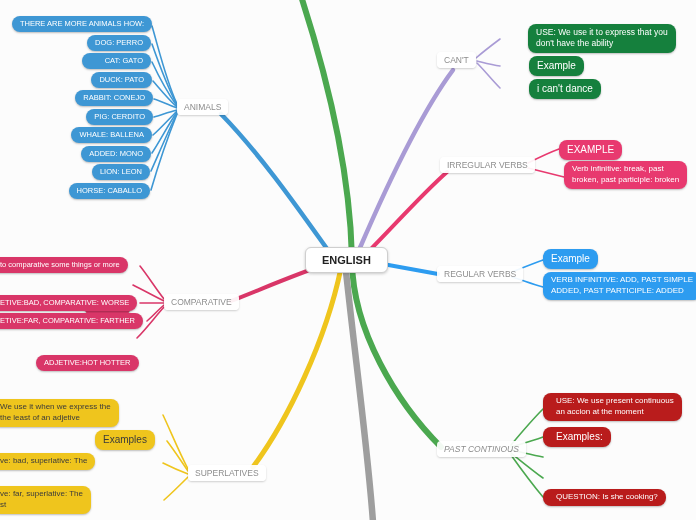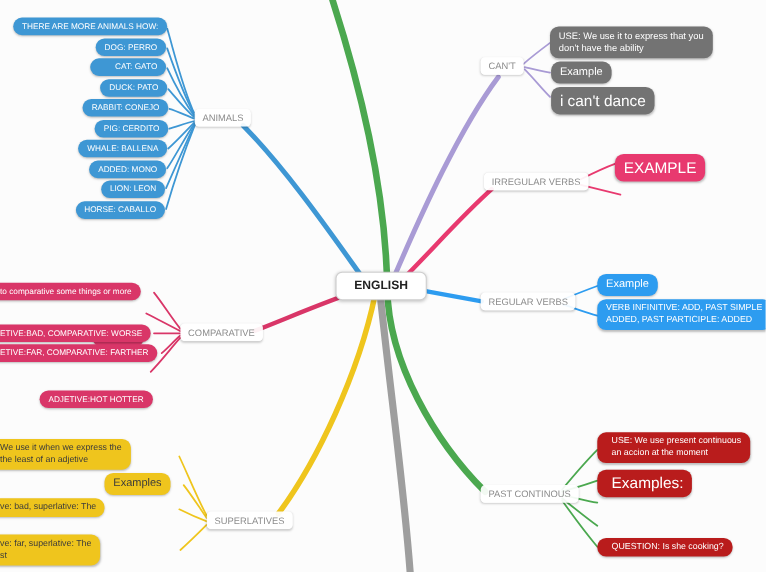--- a/index.html
+++ b/index.html
@@ -8,23 +8,23 @@
     background:#FCFCFC;
     font-family:"Liberation Sans", sans-serif;
   }
   #canvas{position:absolute;inset:0;width:696px;height:520px;}
   svg.links{position:absolute;left:0;top:0;width:696px;height:520px;}
   .node{
     position:absolute;border-radius:8px;padding:3px 8px;color:#fff;
     font-size:7.5px;line-height:1.35;white-space:pre;
     box-shadow:0 1px 2px rgba(0,0,0,0.25);
   }
-  .f8{font-size:8px;} .f85{font-size:8.5px;} .f9{font-size:14px;} .f10{font-size:10px;}
+  .f8{font-size:8px;} .f85{font-size:8.5px;} .f9{font-size:10px;} .f10{font-size:10px;}
   .blue{background:#3E97D4;}
-  .purple{background:#737373;}
+  .purple{background:#15803d;margin-left:28px;}
   .pink{background:#E8396F;}
   .lblue{background:#2D9CF0;}
   .crimson{background:#D93668;}
   .yellow{background:#EFC51D;color:#3B3B3B;}
   .green{background:#b91c1c;padding-left:13px;}
   .branch-label{
     position:absolute;background:rgba(255,255,255,0.93);color:#8D8D8D;
     font-size:8.5px;padding:3px 7px;border-radius:4px;white-space:pre;
     box-shadow:0 1px 2px rgba(0,0,0,0.18);
   }
@@ -117,20 +117,22 @@
   <div class="node blue" style="right:546px;top:183px;">HORSE: CABALLO</div>
 
   <div class="branch-label" style="left:437px;top:52px;">CAN'T</div>
   <div class="node purple f85" style="left:500px;top:24px;">USE: We use it to express that you
 don't have the ability</div>
   <div class="node purple f10" style="left:501px;top:56px;">Example</div>
   <div class="node purple f9" style="left:501px;top:79px;">i can't dance</div>
 
   <div class="branch-label" style="left:440px;top:157px;">IRREGULAR VERBS</div>
   <div class="node pink f9" style="left:559px;top:140px;">EXAMPLE</div>
+  <div class="node pink f8" style="left:564px;top:161px;">Verb infinitive: break, past
+broken, past participle: broken</div>
 
   <div class="branch-label" style="left:437px;top:266px;">REGULAR VERBS</div>
   <div class="node lblue f10" style="left:543px;top:249px;">Example</div>
   <div class="node lblue f8" style="left:543px;top:272px;">VERB INFINITIVE: ADD, PAST SIMPLE
 ADDED, PAST PARTICIPLE: ADDED</div>
 
   <div class="branch-label" style="left:164px;top:294px;">COMPARATIVE</div>
   <div class="node crimson" style="left:-8px;top:257px;">to comparative some things or more</div>
   <div class="node crimson" style="left:84px;top:277px;margin-top:22px;">Example:</div>
   <div class="node crimson" style="left:-8px;top:295px;">ETIVE:BAD, COMPARATIVE: WORSE</div>
@@ -138,21 +140,21 @@
   <div class="node crimson" style="left:36px;top:331px;margin-top:24px;">ADJETIVE:HOT HOTTER</div>
 
   <div class="branch-label" style="left:188px;top:465px;">SUPERLATIVES</div>
   <div class="node yellow f8" style="left:-8px;top:399px;">We use it when we express the
 the least of an adjetive</div>
   <div class="node yellow f10" style="left:95px;top:430px;">Examples</div>
   <div class="node yellow f8" style="left:-8px;top:453px;">ve: bad, superlative: The</div>
   <div class="node yellow f8" style="left:-8px;top:486px;">ve: far, superlative: The
 st</div>
 
-  <div class="branch-label" style="left:437px;top:441px;">PAST CONTINOUS</div>
+  <div class="branch-label" style="left:437px;top:441px;font-style:italic;">PAST CONTINOUS</div>
   <div class="node green f8" style="left:543px;top:393px;">USE: We use present continuous
 an accion at the moment</div>
   <div class="node green f9" style="left:543px;top:427px;">Examples:</div>
   <div class="node green f8" style="left:543px;top:489px;">QUESTION: Is she cooking?</div>
 
   <div class="center-node">ENGLISH</div>
 
 </div>
 
 </body></html>

